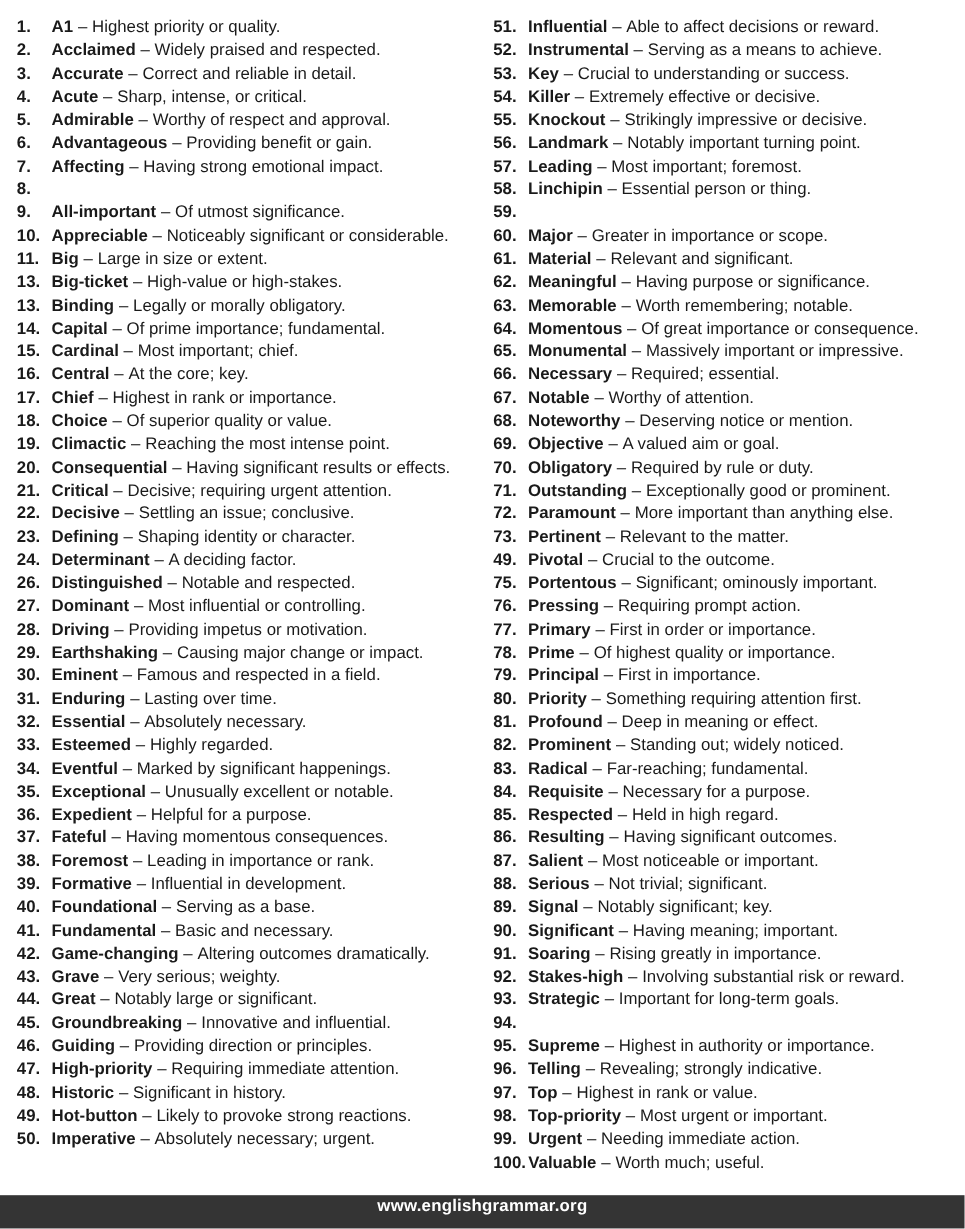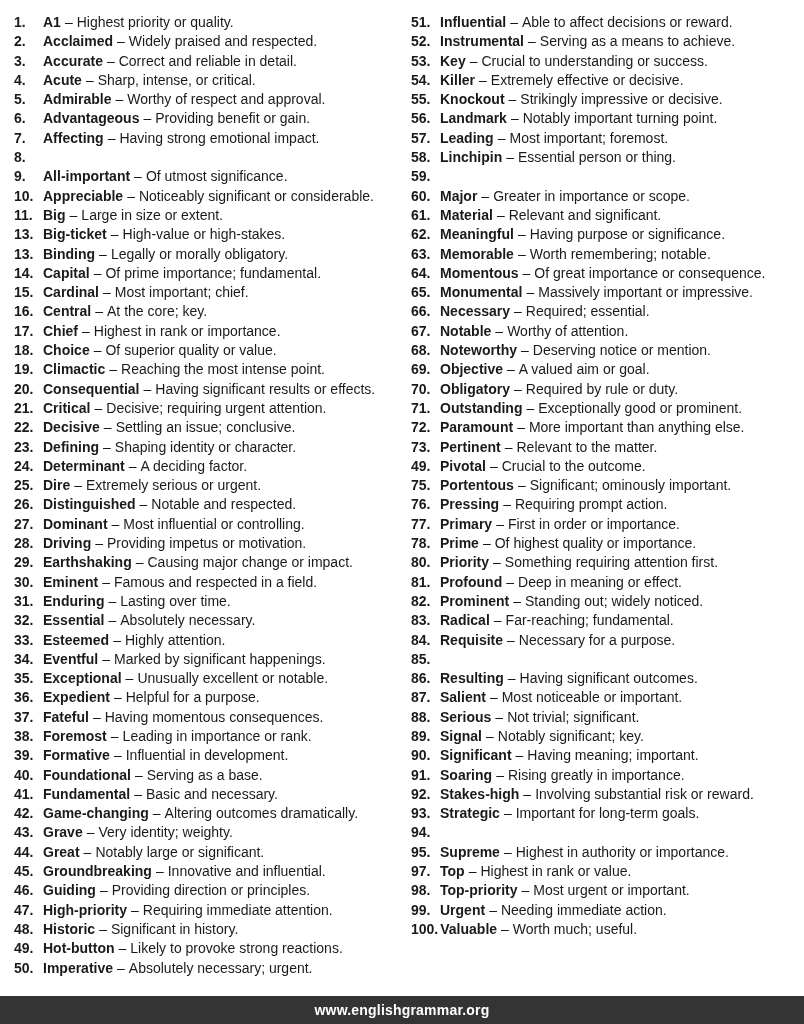--- a/index.html
+++ b/index.html
@@ -53,21 +53,20 @@
     flex: 0 0 auto;
   }
   .term { font-weight: bold; }
   .sep { margin: 0 4px; }
   .footer {
     flex: 0 0 28px;
     height: 28px;
     background: var(--footer-bg);
     color: var(--footer-color);
     display: flex;
-    align-items: center;
     justify-content: center;
     font-size: 14px;
     font-weight: bold;
     letter-spacing: 0.2px;
   }
 </style>
 </head>
 <body>
 
 <div class="page">
@@ -185,24 +184,20 @@
   <li class="item">
     <span class="num">23.</span>
     <span class="text"><b class="term">Defining</b><span class="sep">–</span><span class="def">Shaping identity or character.</span></span>
   </li>
 
   <li class="item">
     <span class="num">24.</span>
     <span class="text"><b class="term">Determinant</b><span class="sep">–</span><span class="def">A deciding factor.</span></span>
   </li>
 
-  <li class="item">
-    <span class="num">25.</span>
-    <span class="text"><b class="term">Dire</b><span class="sep">–</span><span class="def">Extremely serious or urgent.</span></span>
-  </li>
 
   <li class="item">
     <span class="num">26.</span>
     <span class="text"><b class="term">Distinguished</b><span class="sep">–</span><span class="def">Notable and respected.</span></span>
   </li>
 
   <li class="item">
     <span class="num">27.</span>
     <span class="text"><b class="term">Dominant</b><span class="sep">–</span><span class="def">Most influential or controlling.</span></span>
   </li>
@@ -227,21 +222,21 @@
     <span class="text"><b class="term">Enduring</b><span class="sep">–</span><span class="def">Lasting over time.</span></span>
   </li>
 
   <li class="item">
     <span class="num">32.</span>
     <span class="text"><b class="term">Essential</b><span class="sep">–</span><span class="def">Absolutely necessary.</span></span>
   </li>
 
   <li class="item">
     <span class="num">33.</span>
-    <span class="text"><b class="term">Esteemed</b><span class="sep">–</span><span class="def">Highly attention.</span></span>
+    <span class="text"><b class="term">Esteemed</b><span class="sep">–</span><span class="def">Highly regarded.</span></span>
   </li>
 
   <li class="item">
     <span class="num">34.</span>
     <span class="text"><b class="term">Eventful</b><span class="sep">–</span><span class="def">Marked by significant happenings.</span></span>
   </li>
 
   <li class="item">
     <span class="num">35.</span>
     <span class="text"><b class="term">Exceptional</b><span class="sep">–</span><span class="def">Unusually excellent or notable.</span></span>
@@ -277,21 +272,21 @@
     <span class="text"><b class="term">Fundamental</b><span class="sep">–</span><span class="def">Basic and necessary.</span></span>
   </li>
 
   <li class="item">
     <span class="num">42.</span>
     <span class="text"><b class="term">Game-changing</b><span class="sep">–</span><span class="def">Altering outcomes dramatically.</span></span>
   </li>
 
   <li class="item">
     <span class="num">43.</span>
-    <span class="text"><b class="term">Grave</b><span class="sep">–</span><span class="def">Very identity; weighty.</span></span>
+    <span class="text"><b class="term">Grave</b><span class="sep">–</span><span class="def">Very serious; weighty.</span></span>
   </li>
 
   <li class="item">
     <span class="num">44.</span>
     <span class="text"><b class="term">Great</b><span class="sep">–</span><span class="def">Notably large or significant.</span></span>
   </li>
 
   <li class="item">
     <span class="num">45.</span>
     <span class="text"><b class="term">Groundbreaking</b><span class="sep">–</span><span class="def">Innovative and influential.</span></span>
@@ -455,20 +450,24 @@
   <li class="item">
     <span class="num">77.</span>
     <span class="text"><b class="term">Primary</b><span class="sep">–</span><span class="def">First in order or importance.</span></span>
   </li>
 
   <li class="item">
     <span class="num">78.</span>
     <span class="text"><b class="term">Prime</b><span class="sep">–</span><span class="def">Of highest quality or importance.</span></span>
   </li>
 
+  <li class="item">
+    <span class="num">79.</span>
+    <span class="text"><b class="term">Principal</b><span class="sep">–</span><span class="def">First in importance.</span></span>
+  </li>
 
   <li class="item">
     <span class="num">80.</span>
     <span class="text"><b class="term">Priority</b><span class="sep">–</span><span class="def">Something requiring attention first.</span></span>
   </li>
 
   <li class="item">
     <span class="num">81.</span>
     <span class="text"><b class="term">Profound</b><span class="sep">–</span><span class="def">Deep in meaning or effect.</span></span>
   </li>
@@ -483,20 +482,21 @@
     <span class="text"><b class="term">Radical</b><span class="sep">–</span><span class="def">Far-reaching; fundamental.</span></span>
   </li>
 
   <li class="item">
     <span class="num">84.</span>
     <span class="text"><b class="term">Requisite</b><span class="sep">–</span><span class="def">Necessary for a purpose.</span></span>
   </li>
 
   <li class="item">
     <span class="num">85.</span>
+    <span class="text"><b class="term">Respected</b><span class="sep">–</span><span class="def">Held in high regard.</span></span>
   </li>
 
   <li class="item">
     <span class="num">86.</span>
     <span class="text"><b class="term">Resulting</b><span class="sep">–</span><span class="def">Having significant outcomes.</span></span>
   </li>
 
   <li class="item">
     <span class="num">87.</span>
     <span class="text"><b class="term">Salient</b><span class="sep">–</span><span class="def">Most noticeable or important.</span></span>
@@ -534,20 +534,24 @@
 
   <li class="item">
     <span class="num">94.</span>
   </li>
 
   <li class="item">
     <span class="num">95.</span>
     <span class="text"><b class="term">Supreme</b><span class="sep">–</span><span class="def">Highest in authority or importance.</span></span>
   </li>
 
+  <li class="item">
+    <span class="num">96.</span>
+    <span class="text"><b class="term">Telling</b><span class="sep">–</span><span class="def">Revealing; strongly indicative.</span></span>
+  </li>
 
   <li class="item">
     <span class="num">97.</span>
     <span class="text"><b class="term">Top</b><span class="sep">–</span><span class="def">Highest in rank or value.</span></span>
   </li>
 
   <li class="item">
     <span class="num">98.</span>
     <span class="text"><b class="term">Top-priority</b><span class="sep">–</span><span class="def">Most urgent or important.</span></span>
   </li>

